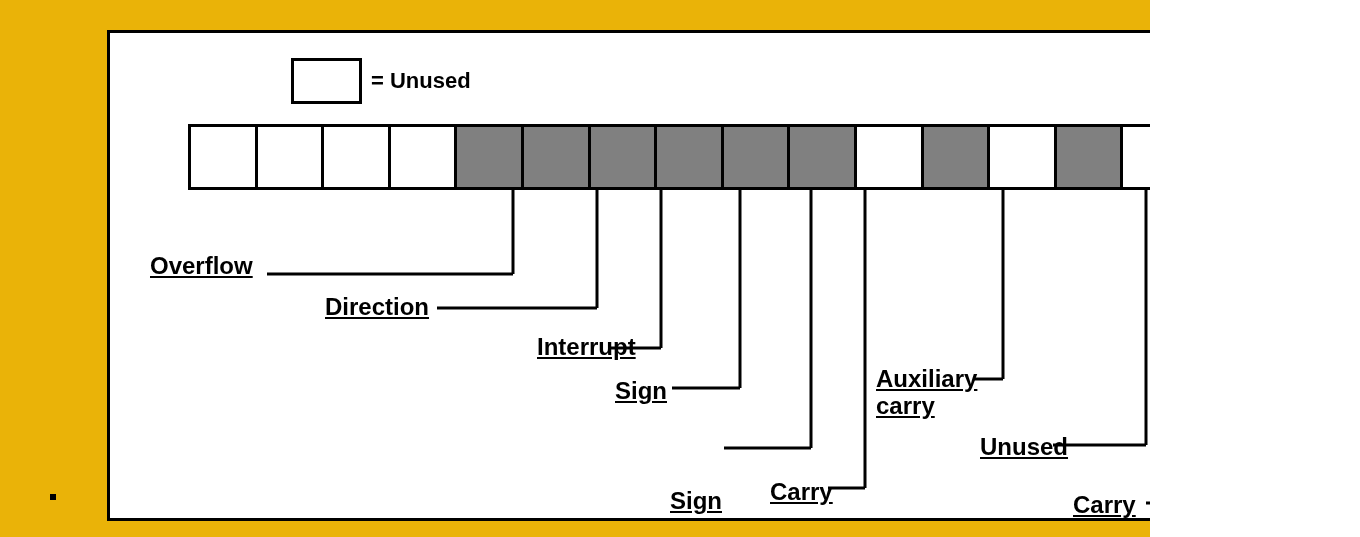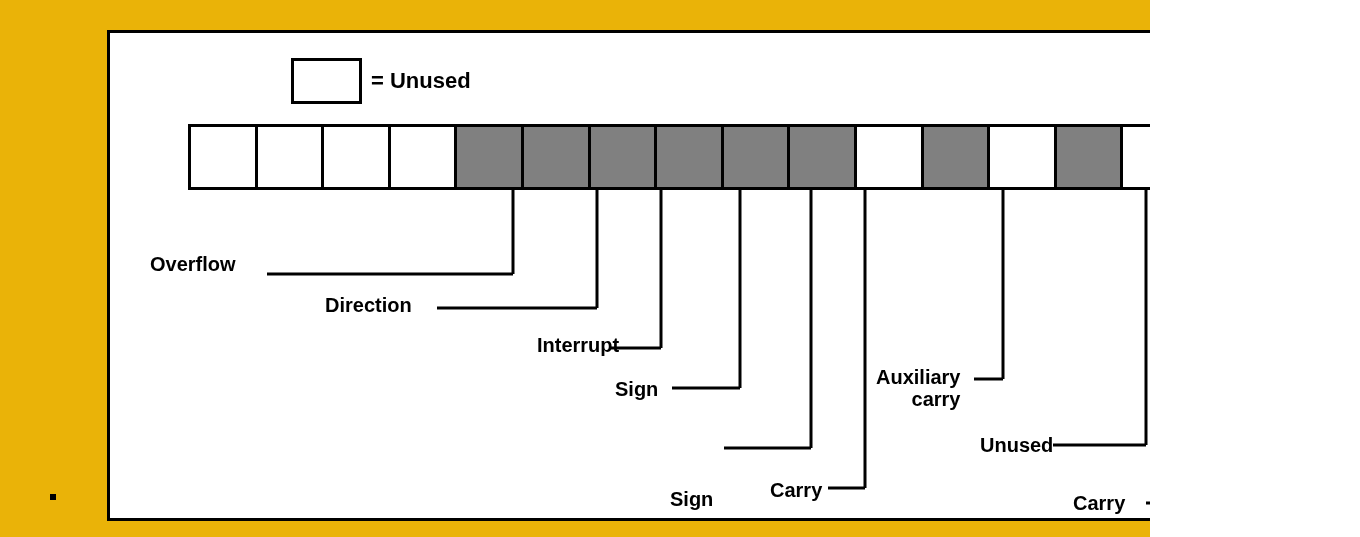--- a/index.html
+++ b/index.html
@@ -85,28 +85,29 @@
     position: absolute;
     left: 0;
     top: 0;
     width: 1360px;
     height: 537px;
     pointer-events: none;
   }
   
   .flag-label {
     position: absolute;
-    font-size: 20px;
+    font-size: 24px;
     font-weight: bold;
     color: #000000;
     white-space: pre;
     line-height: 1.12;
+    text-decoration: underline;
   }
   .flag-label.two-line {
-    text-align: right;
+    text-align: left;
   }
 </style>
 </head>
 <body>
 
 <div id="stage">
 
   <div id="outer-frame"></div>
 
   <div id="corner-dot"></div>

